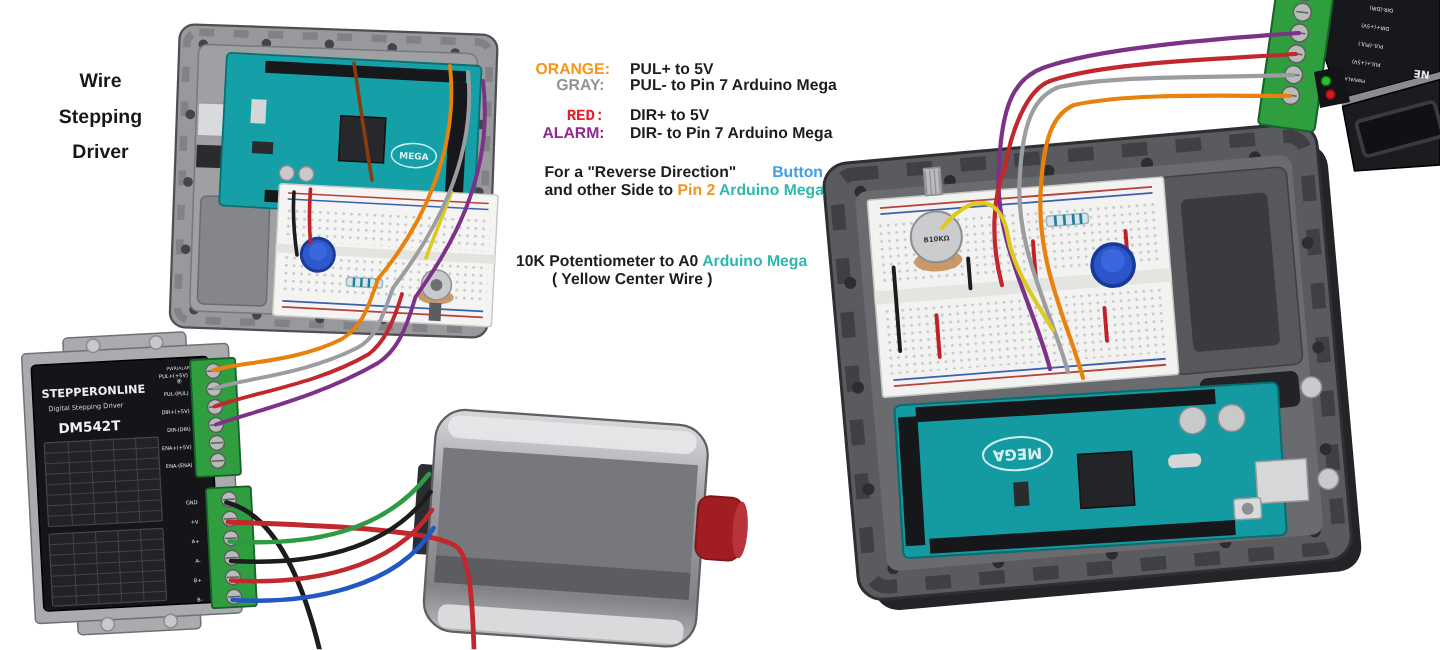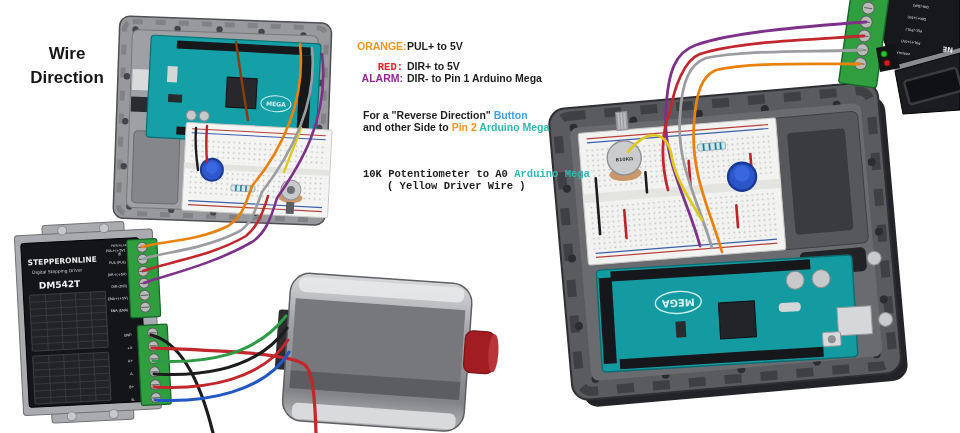--- a/index.html
+++ b/index.html
@@ -1,32 +1,32 @@
 <!DOCTYPE html>
 <html><head>
 <meta charset="utf-8">
 <style>
   html,body{margin:0;padding:0;background:#ffffff;}
   #stage{position:relative;width:960px;height:433px;background:#ffffff;overflow:hidden;
          font-family:"Liberation Sans",sans-serif;}
   #scene-svg{position:absolute;left:0;top:0;}
   .overlay{position:absolute;color:#1d1d1f;font-weight:700;}
-  #left-note{left:2px;top:42px;width:130px;text-align:center;font-size:17px;line-height:23.5px;color:#171717;}
+  #left-note{left:2px;top:42px;width:130px;text-align:center;font-size:13px;line-height:23.5px;color:#171717;}
   #legend{left:357px;top:41px;font-size:10.5px;line-height:11px;}
   .legend-row{white-space:nowrap;}
   .legend-gap{height:9px;}
-  .legend-label{display:inline-block;width:46px;text-align:right;margin-right:4px;}
+  .legend-label{display:inline-block;width:46px;text-align:right;margin-right:17px;}
   .c-orange{color:#F7941D;}
   .c-gray{color:#919396;}
   .c-red{color:#EC1C24;font-family:Liberation Mono, monospace;}
   .c-purple{color:#93278F;}
-  .c-blue{color:#3F9FE8;}
+  .c-blue{color:#3F9FE8;margin-left:21px;}
   .c-teal{color:#2FB8B0;}
   #button-note{left:363px;top:110px;font-size:10.5px;line-height:11.5px;white-space:nowrap;}
-  #pot-note{left:363px;top:169px;font-size:10.5px;line-height:11.5px;white-space:nowrap;font-family:Liberation Mono, monospace;}
+  #pot-note{left:344px;top:169px;font-size:10.5px;line-height:11.5px;white-space:nowrap;}
   .indent2{padding-left:24px;}
   text{font-family:"DejaVu Sans",sans-serif;}
 </style>
 </head>
 <body>
 
 <div id="stage">
 
 <svg id="scene-svg" width="960" height="433" viewBox="0 0 960 433">
   <defs>
@@ -350,49 +350,53 @@
     <path d="M 668,190 C 660,160 662,130 670,112 C 674,88 684,60 700,54 C 736,42 802,40 864,36" stroke="#C1272D" stroke-width="2.8"></path>
     <path d="M 712,248 C 700,205 676,165 680,116 C 682,80 690,64 706,58 C 744,50 806,52 862,50" stroke="#9B9DA0" stroke-width="2.8"></path>
     <path d="M 722,252 C 712,215 690,175 694,124 C 696,92 702,76 716,70 C 752,62 812,64 860,64" stroke="#E8820C" stroke-width="2.8"></path>
 
     <path d="M 628,152 C 650,126 668,132 672,158 C 676,180 690,200 702,220" stroke="#DDC91F" stroke-width="2.8"></path>
   </g>
 </svg>
 
 <div id="left-note" class="overlay">
   <div>Wire</div>
-  <div>Direction</div>
+  <div>Stepping</div>
+  <div>Driver</div>
 </div>
 
 <div id="legend" class="overlay">
   <div class="legend-row">
     <span class="legend-label c-orange">ORANGE:</span><span>PUL+ to 5V</span>
   </div>
+  <div class="legend-row">
+    <span class="legend-label c-gray">GRAY:</span><span>PUL- to Pin 7 Arduino Mega</span>
+  </div>
   <div class="legend-gap"></div>
   <div class="legend-row">
     <span class="legend-label c-red">RED:</span><span>DIR+ to 5V</span>
   </div>
   <div class="legend-row">
-    <span class="legend-label c-purple">ALARM:</span><span>DIR- to Pin 1 Arduino Mega</span>
+    <span class="legend-label c-purple">ALARM:</span><span>DIR- to Pin 7 Arduino Mega</span>
   </div>
 </div>
 
 <div id="button-note" class="overlay">
   <div>
     <span>For a "Reverse Direction"</span>
     <span class="c-blue">Button</span>
   </div>
   <div>
     <span>and other Side to</span>
     <span class="c-orange">Pin 2</span>
     <span class="c-teal">Arduino Mega</span>
   </div>
 </div>
 
 <div id="pot-note" class="overlay">
   <div>
     <span>10K  Potentiometer to A0</span>
     <span class="c-teal">Arduino Mega</span>
   </div>
-  <div class="indent2">( Yellow Driver Wire )</div>
+  <div class="indent2">( Yellow Center Wire )</div>
 </div>
 
 </div>
 
 </body></html>

